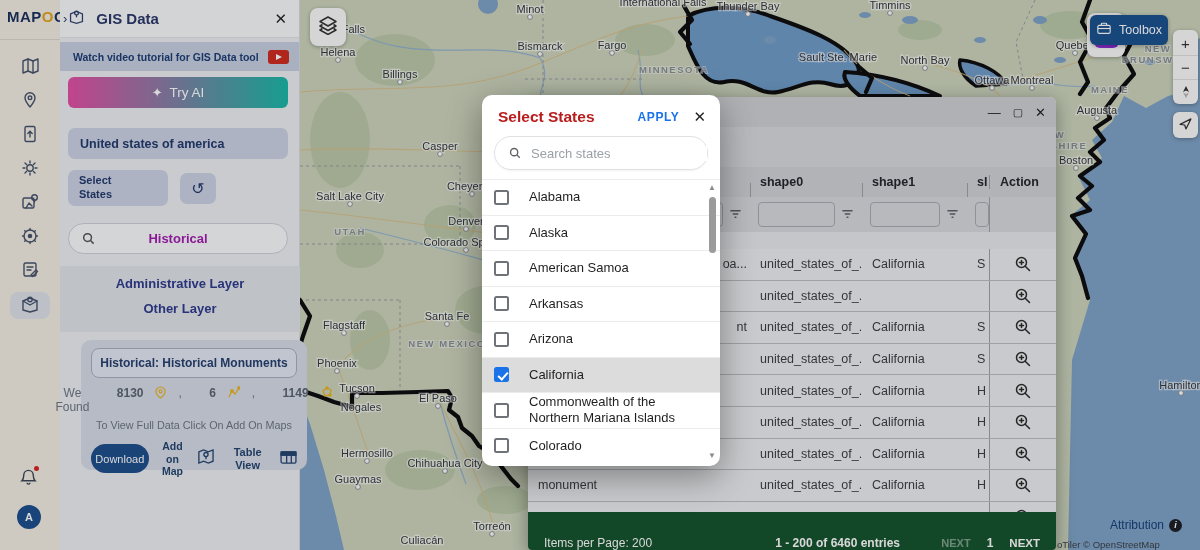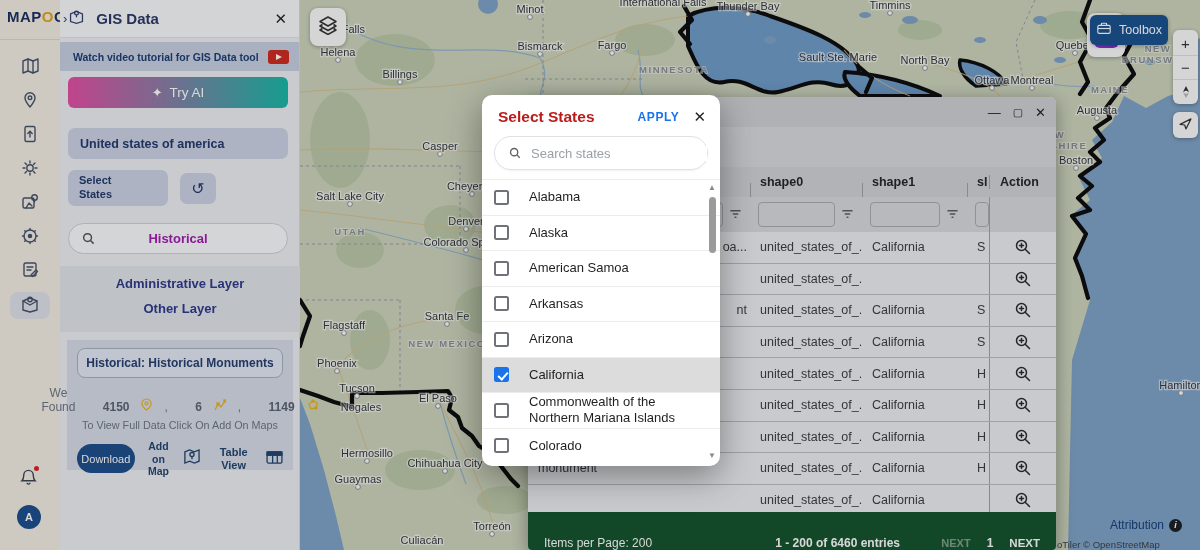--- a/index.html
+++ b/index.html
@@ -34,23 +34,23 @@
   #try-ai .spark { font-size:13px; }
   .lav-btn { background:#ccd3e4; color:#233a6d; font-weight:bold; border-radius:7px; cursor:pointer; }
   #country-btn { position:absolute; left:8px; top:128px; width:220px; height:31px; font-size:12.5px; display:flex; align-items:center; padding-left:12px; }
   #select-states-btn { position:absolute; left:8px; top:170px; width:100px; height:36px; font-size:11px; line-height:1.25; display:flex; align-items:center; padding-left:11px; }
   #reset-btn { position:absolute; left:120px; top:173px; width:36px; height:31px; font-size:16px; display:flex; align-items:center; justify-content:center; font-weight:normal; }
   #panel-search { position:absolute; left:8px; top:223px; width:220px; height:31px; background:#fbfcfd; border:1px solid #ccd1d9; border-radius:16px; display:flex; align-items:center; }
   #panel-search svg { position:absolute; left:13px; stroke:#555; fill:none; stroke-width:1.6; }
   #panel-search input { border:0; outline:0; background:transparent; width:100%; text-align:center; font-size:13px; color:#a21caf; font-weight:bold; font-family:inherit; }
   #section-band { position:absolute; left:0; top:266px; width:240px; height:66px; background:#e2e5ea; text-align:center; }
   .section-h { font-size:13px; font-weight:bold; color:#2e3a8c; margin-top:10px; }
-  #layer-card { position:absolute; left:7px; top:340px; width:226px; height:130px; background:#d8dde8; border-radius:0; }
+  #layer-card { position:absolute; left:21px; top:340px; width:226px; height:130px; background:#d8dde8; border-radius:10px; }
   #layer-card-title { margin:8px 10px 0; height:30px; background:#e4e9f3; border:1px solid #a8b0c0; border-radius:8px; font-size:12px; font-weight:bold; color:#27406f; display:flex; align-items:center; justify-content:center; }
-  #stats-line { margin-top:8px; text-align:center; font-size:12px; color:#6c7684; display:flex; align-items:flex-end; justify-content:center; gap:12px; }
+  #stats-line { margin-top:8px; text-align:center; font-size:12px; color:#6c7684; display:flex; align-items:flex-start; justify-content:center; gap:12px; }
   #stats-line b { color:#5a6473; font-weight:bold; }
   #stats-line svg { stroke:#e9b41f; fill:none; stroke-width:1.3; }
   #card-hint { margin-top:5px; text-align:center; font-size:10.8px; color:#6c7684; }
   #card-actions { margin-top:9px; display:flex; align-items:center; padding:0 10px; gap:8px; }
   #download-btn { width:66px; height:29px; background:#1d4e8c; color:#fff; border:0; border-radius:15px; font-size:11px; font-family:inherit; cursor:pointer; }
   .card-act-label { font-size:10.5px; font-weight:bold; color:#23456f; line-height:1.2; text-align:center; cursor:pointer; }
   #card-actions svg { stroke:#23456f; fill:none; stroke-width:1.4; }
 
   
   #map { position:absolute; left:300px; top:0; width:900px; height:550px; z-index:1; }
@@ -85,21 +85,21 @@
   .tgrid { display:grid; grid-template-columns:222px 112px 105px 22px 67px; }
   #thead { height:30px; background:#d1d3d7; align-items:center; font-size:12.5px; font-weight:bold; color:#24262a; }
   #thead .hc { position:relative; padding-left:10px; }
   #thead .hc.sep::before { content:""; position:absolute; left:0; top:8px; width:1px; height:14px; background:#9fa3a8; }
   .c-act { border-left:1px solid #a0a3a8; }
   #tfilter { height:35px; background:#d8dadd; align-items:center; }
   .fcell { display:flex; align-items:center; gap:6px; padding:0 8px; }
   .fcell input { height:25px; border:1px solid #a9adb3; border-radius:4px; background:transparent; flex:1; min-width:0; outline:0; }
   .funnel { flex:0 0 13px; }
   .funnel svg { stroke:#5c6066; fill:none; stroke-width:1.4; stroke-linecap:round; }
-  #trows { position:absolute; left:0; top:135px; width:528px; height:280px; overflow:hidden; }
+  #trows { position:absolute; left:0; top:152px; width:528px; height:280px; overflow:hidden; }
   .trow { height:31.6px; border-bottom:1px solid #bbbec2; align-items:center; font-size:12.5px; color:#3a3d42; background:rgba(245,246,248,.45); }
   .trow .cell { padding-left:10px; white-space:nowrap; overflow:hidden; }
   .trow .cell.r { text-align:right; padding-right:3px; }
   .trow .act { display:flex; justify-content:center; padding:0; height:100%; align-items:center; cursor:pointer; }
   .trow .act svg { stroke:#2b2b2b; fill:none; stroke-width:1.5; stroke-linecap:round; }
   #pagebar { position:absolute; left:0; bottom:0; width:528px; height:38px; background:#14532d; border-radius:0 0 4px 4px; display:flex; align-items:flex-end; color:#fff; font-size:12px; padding:0 16px; }
   #pb-items { flex:0 0 190px; }
   #pb-range { flex:1; text-align:center; font-weight:bold; }
   #pb-nav { display:flex; gap:16px; align-items:center; font-weight:bold; }
   #pb-prev { color:rgba(255,255,255,.45); font-size:11px; cursor:pointer; }
@@ -603,21 +603,21 @@
         </svg>
       <input value="Historical" style="">
     </div>
     <div id="section-band">
       <div class="section-h">Administrative Layer</div>
       <div class="section-h">Other Layer</div>
     </div>
     <div id="layer-card">
       <div id="layer-card-title">Historical: Historical Monuments</div>
       <div id="stats-line">
-        <span>We Found</span>&nbsp;<b>4150</b>
+        <span>We Found</span>&nbsp;<b>8130</b>
         <span><svg width="11" height="13" viewBox="0 0 12 14">
               <path d="M6 1 C3.2 1 1 3.2 1 6 C1 9.5 6 13 6 13 C6 13 11 9.5 11 6 C11 3.2 8.8 1 6 1 Z"></path>
               <circle cx="6" cy="5.6" r="1.6"></circle>
             </svg></span><span>,</span>&nbsp;<b>6</b>
         <span><svg width="12" height="12" viewBox="0 0 12 12">
               <path d="M1 11 L4 5 L7 8 L11 2"></path>
               <rect x="3" y="4" width="2" height="2" fill="#e9b41f"></rect>
               <rect x="10" y="1" width="2" height="2" fill="#e9b41f"></rect>
             </svg></span><span>,</span>&nbsp;<b>1149</b>
         <span><svg width="12" height="12" viewBox="0 0 12 12">

